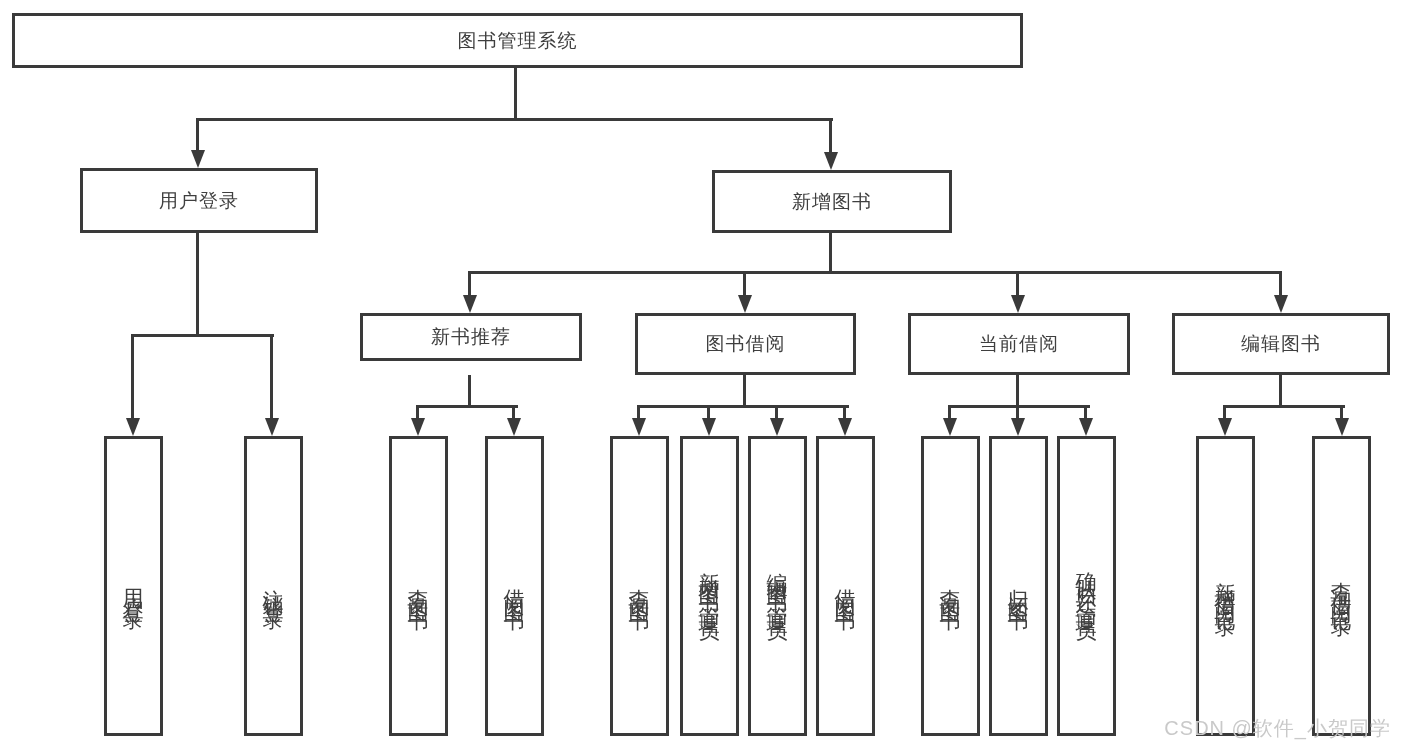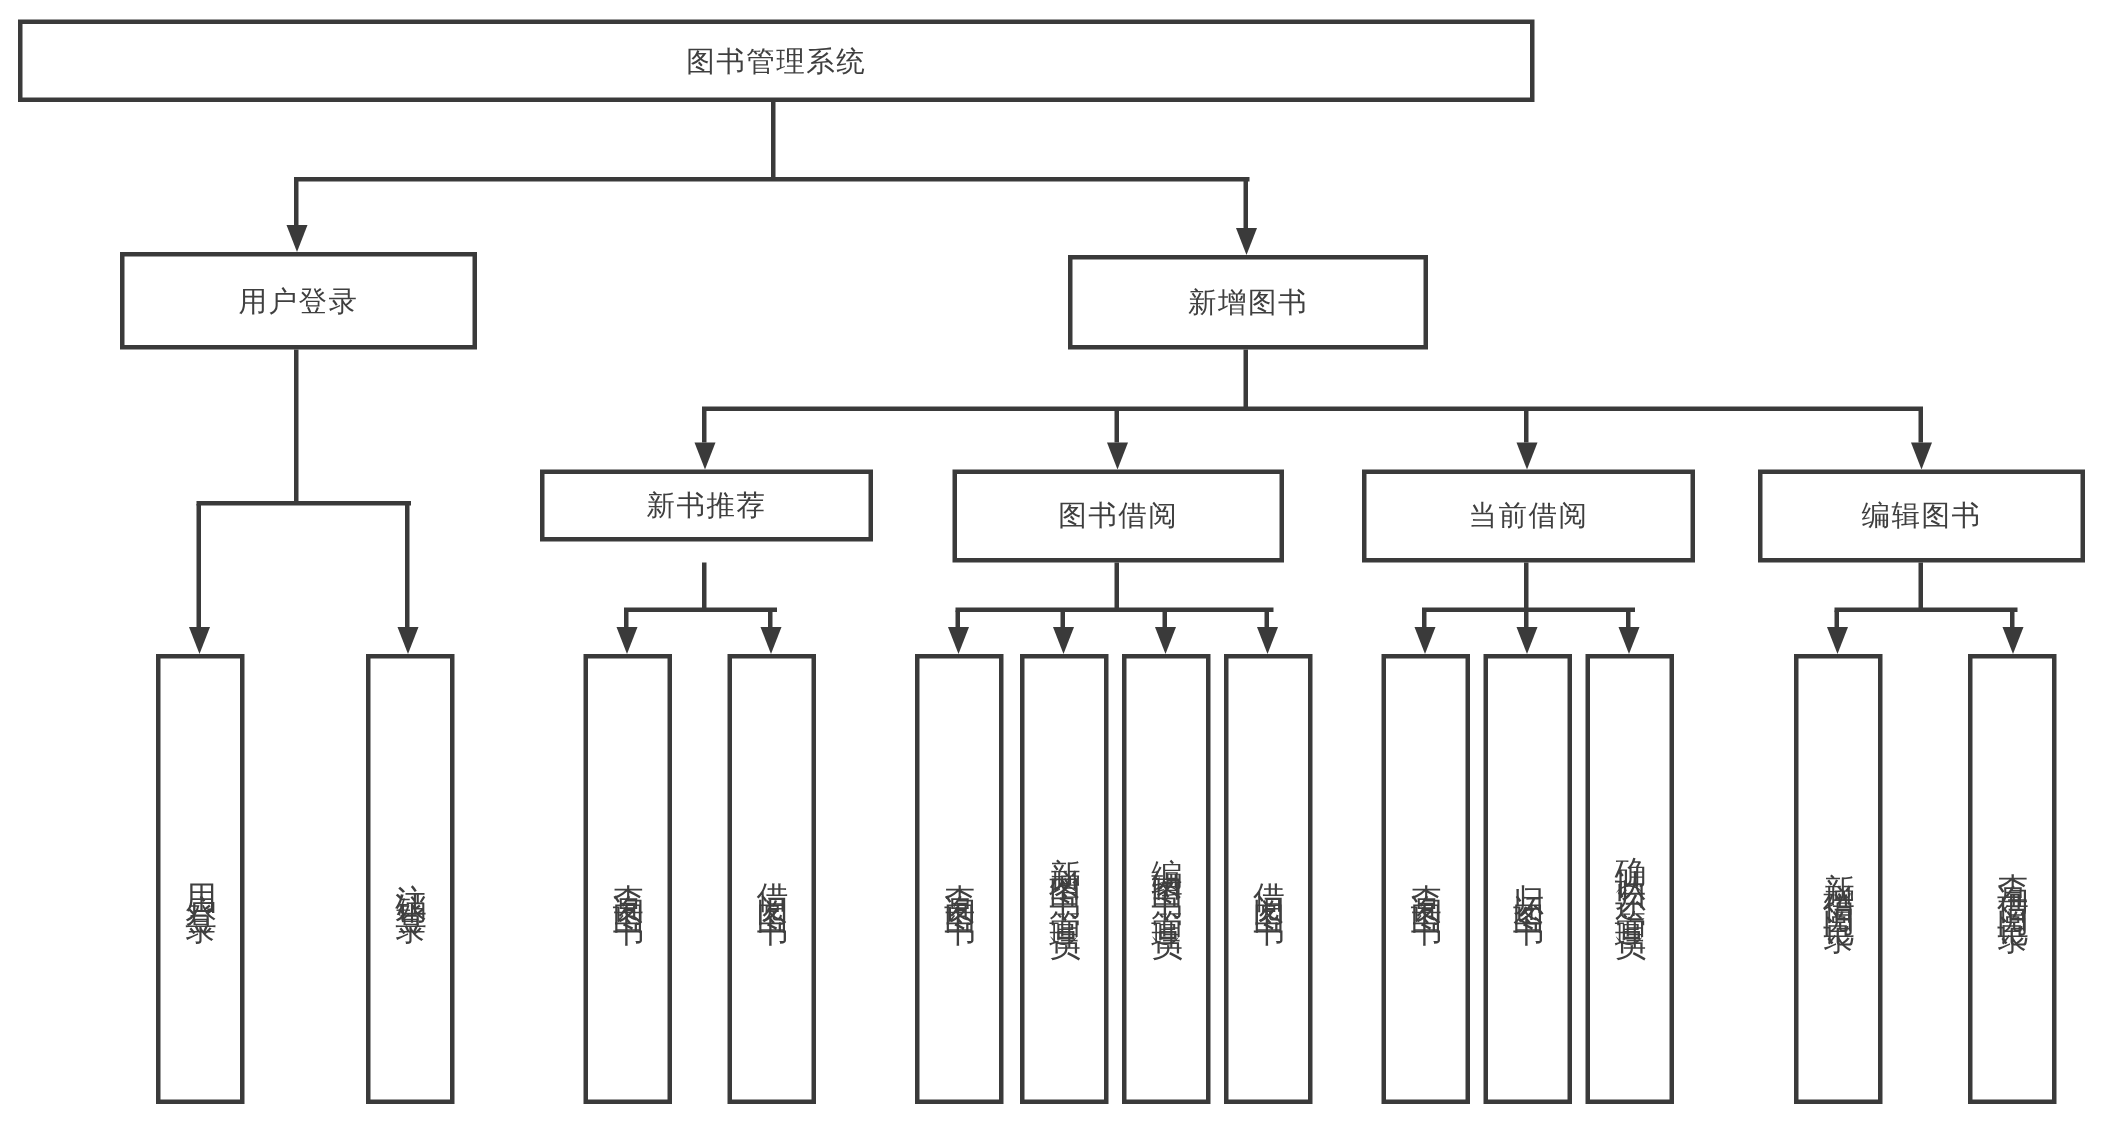--- a/index.html
+++ b/index.html
@@ -185,14 +185,15 @@
     <span class="lbl-v">确认归还（管理员）</span>
   </div>
 
   <div class="box leaf" style="left:1196px;top:436px;width:59px;height:300px;">
     <span class="lbl-v">新增借阅记录</span>
   </div>
   <div class="box leaf" style="left:1312px;top:436px;width:59px;height:300px;">
     <span class="lbl-v">查询借阅记录</span>
   </div>
 
+  <div id="watermark">CSDN @软件_小贺同学</div>
 
 </div>
 
 </body></html>

